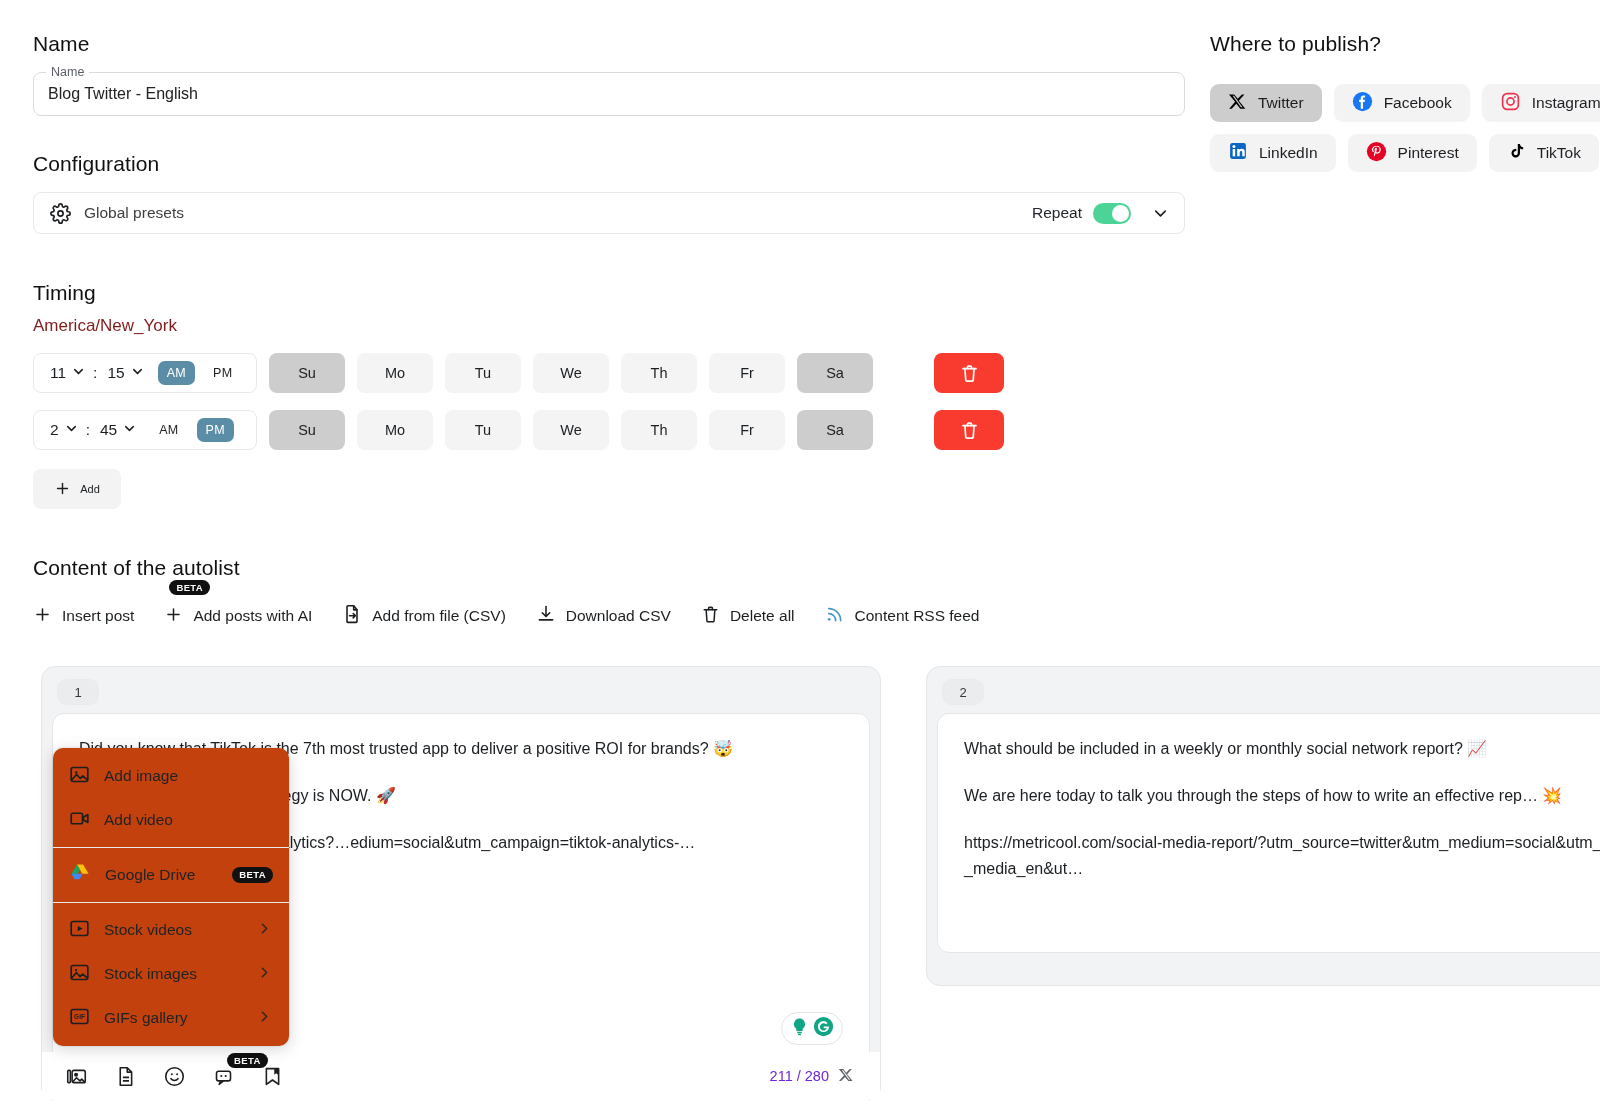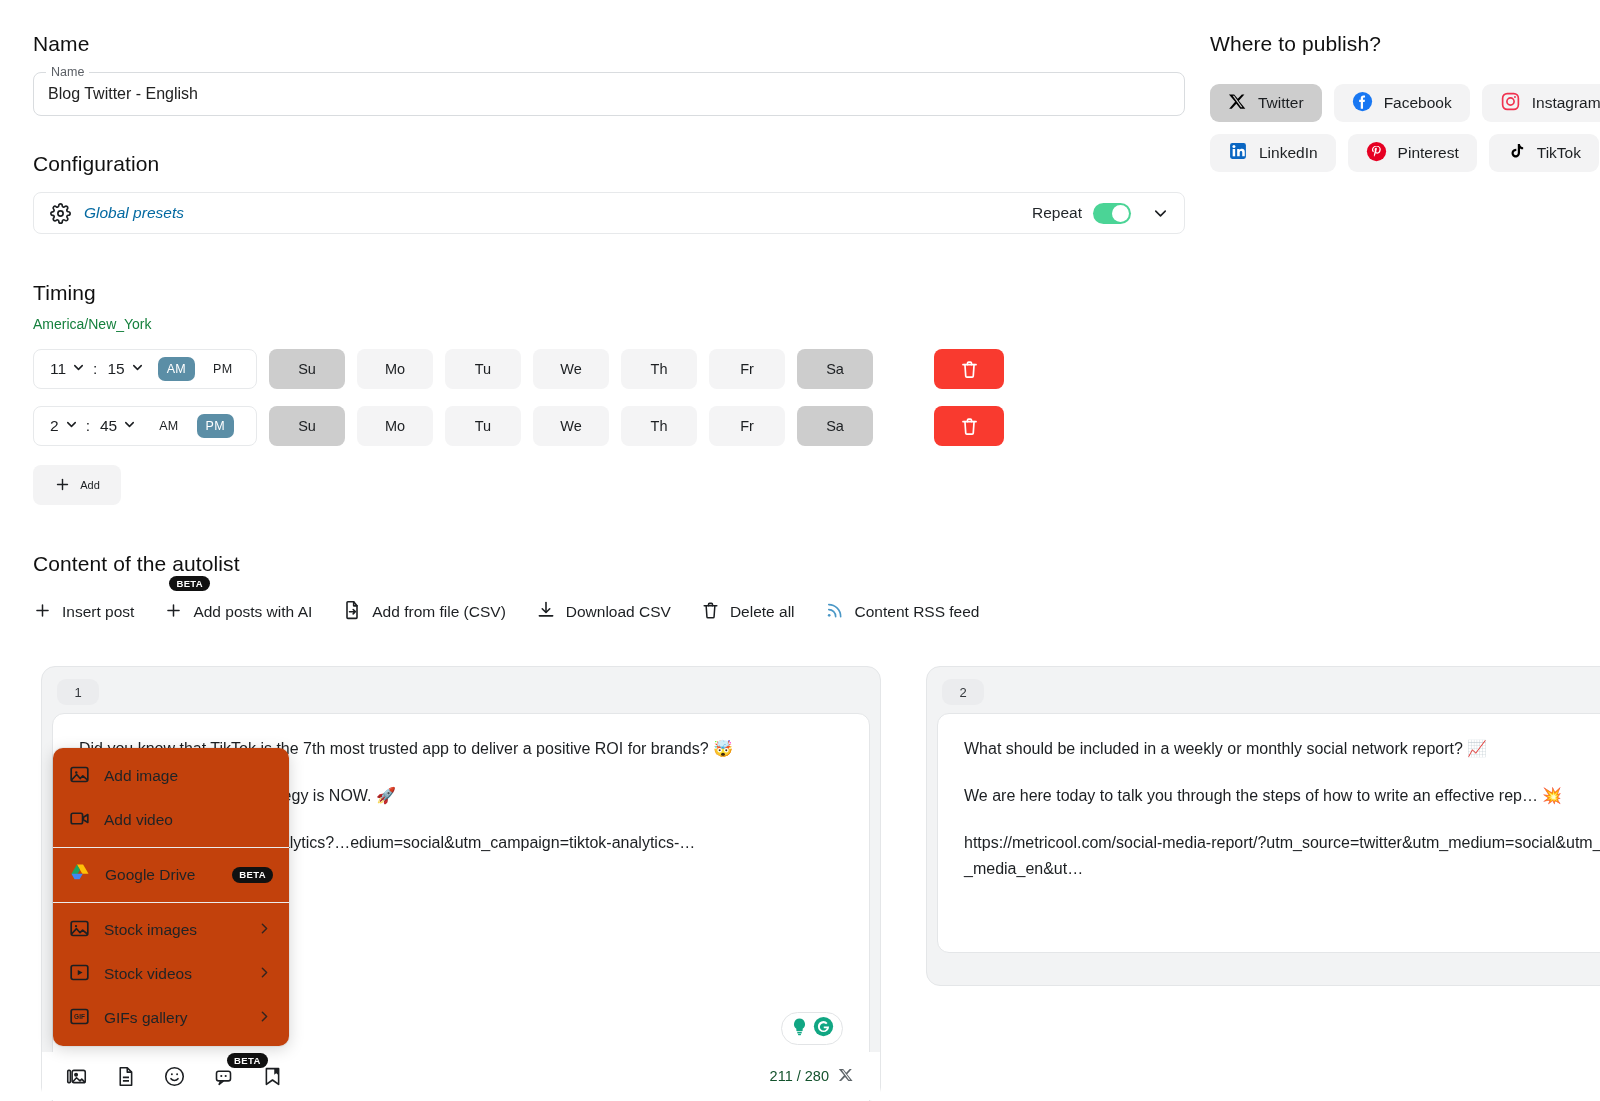--- a/index.html
+++ b/index.html
@@ -45,36 +45,36 @@
   .preset-row {
     margin-top: 16px;
     border: 1px solid #e7e9eb;
     border-radius: 8px;
     height: 42px;
     display: flex; align-items: center;
     padding: 0 14px 0 16px;
     background: #fff;
   }
   .preset-row .gear { margin-right: 13px; display:flex; }
-  .preset-row .preset-label { font-size: 15.5px; color: #0369a1; font-style: italic; }
+  .preset-row .preset-label { font-size: 15.5px; color: #404040; }
   .preset-row .spacer { flex: 1; }
   .preset-row .repeat-label { font-size: 15.5px; color: #23272b; margin-right: 11px; }
   .toggle {
     width: 38px; height: 21px; border-radius: 11px;
     background: #4bd496; position: relative; margin-right: 20px;
   }
   .toggle .knob {
     position: absolute; right: 2px; top: 2px;
     width: 17px; height: 17px; border-radius: 50%; background: #fff;
   }
   .chev-down { display:flex; }
 
   
   .timing-block { margin-top: 47px; }
-  .tz { font-size: 14px; color: #15803d; margin-top: 11px; }
+  .tz { font-size: 17px; color: #7f1d1d; margin-top: 11px; }
 
   .time-row { display: flex; align-items: center; margin-top: 17px; gap: 12px; }
   .time-picker {
     width: 224px; height: 40px;
     border: 1px solid #e7e9eb; border-radius: 8px;
     background: #fff;
     display: flex; align-items: center;
     padding: 0 8px 0 16px;
     gap: 3px;
   }
@@ -169,21 +169,21 @@
     position: absolute; left: 0; right: 0; bottom: 0;
     height: 48px;
     display: flex; align-items: center;
     padding: 0 26px 0 24px;
     background: #fff;
   }
   .bi { margin-right: 28px; position: relative; display: flex; }
   .bi .beta-badge { position: absolute; top: -13px; left: 14px; }
   .charcount {
     margin-left: auto; display: flex; align-items: center; gap: 9px;
-    font-size: 14.5px; color: #14532d;
+    font-size: 14.5px; color: #6d28d9;
   }
 
   .grammarly {
     position: absolute; right: 26px; bottom: 57px;
     width: 62px; height: 33px; border-radius: 17px;
     border: 1px solid #e2e4e6; background: #fff;
     display: flex; align-items: center; justify-content: center; gap: 4px;
   }
 
   
@@ -507,34 +507,34 @@
             <path d="M2.7 12.8h12.3l-3.4 5.9H6.1z" fill="#4285f4"></path>
             <path d="M8.6 2.6l-2.5 4.3 5.9 10.2 2.4-4.3z" fill="#f44336" opacity="0"></path>
           </svg></span>
         <span class="mlabel">Google Drive</span>
         <span class="beta-badge">BETA</span>
       </div>
       <div class="msep"></div>
       <div class="mi">
         <span><svg width="21" height="21" viewBox="0 0 24 24" fill="none" stroke="#1c1f22" stroke-width="1.9" stroke-linecap="round" stroke-linejoin="round">
             <rect x="2.5" y="4" width="19" height="16" rx="2.2"></rect>
-            <circle cx="8" cy="9.4" r="1.3" fill="#1c1f22" stroke="none"></circle>
-            <path d="M3.2 18l5.4-5.8 4 4.6 3-3 5 4.2"></path>
-          </svg></span>
-        <span class="mlabel">Stock images</span>
+            <path d="M10 9l5.5 3-5.5 3z" fill="#1c1f22" stroke="none"></path>
+          </svg></span>
+        <span class="mlabel">Stock videos</span>
         <span class="chev"><svg width="17" height="17" viewBox="0 0 24 24" fill="none" stroke="#1c1f22" stroke-width="2.1" stroke-linecap="round" stroke-linejoin="round">
             <polyline points="9 6 15 12 9 18"></polyline>
           </svg></span>
       </div>
       <div class="mi">
         <span><svg width="21" height="21" viewBox="0 0 24 24" fill="none" stroke="#1c1f22" stroke-width="1.9" stroke-linecap="round" stroke-linejoin="round">
             <rect x="2.5" y="4" width="19" height="16" rx="2.2"></rect>
-            <path d="M10 9l5.5 3-5.5 3z" fill="#1c1f22" stroke="none"></path>
-          </svg></span>
-        <span class="mlabel">Stock videos</span>
+            <circle cx="8" cy="9.4" r="1.3" fill="#1c1f22" stroke="none"></circle>
+            <path d="M3.2 18l5.4-5.8 4 4.6 3-3 5 4.2"></path>
+          </svg></span>
+        <span class="mlabel">Stock images</span>
         <span class="chev"><svg width="17" height="17" viewBox="0 0 24 24" fill="none" stroke="#1c1f22" stroke-width="2.1" stroke-linecap="round" stroke-linejoin="round">
             <polyline points="9 6 15 12 9 18"></polyline>
           </svg></span>
       </div>
       <div class="mi">
         <span><svg width="21" height="21" viewBox="0 0 24 24" fill="none" stroke="#1c1f22" stroke-width="1.9" stroke-linecap="round" stroke-linejoin="round">
             <rect x="2.5" y="4" width="19" height="16" rx="2.2"></rect>
             <text x="12" y="15.4" font-size="7.4" font-family="Liberation Sans, sans-serif" font-weight="bold" text-anchor="middle" fill="#1c1f22" stroke="none">GIF</text>
           </svg></span>
         <span class="mlabel">GIFs gallery</span>

